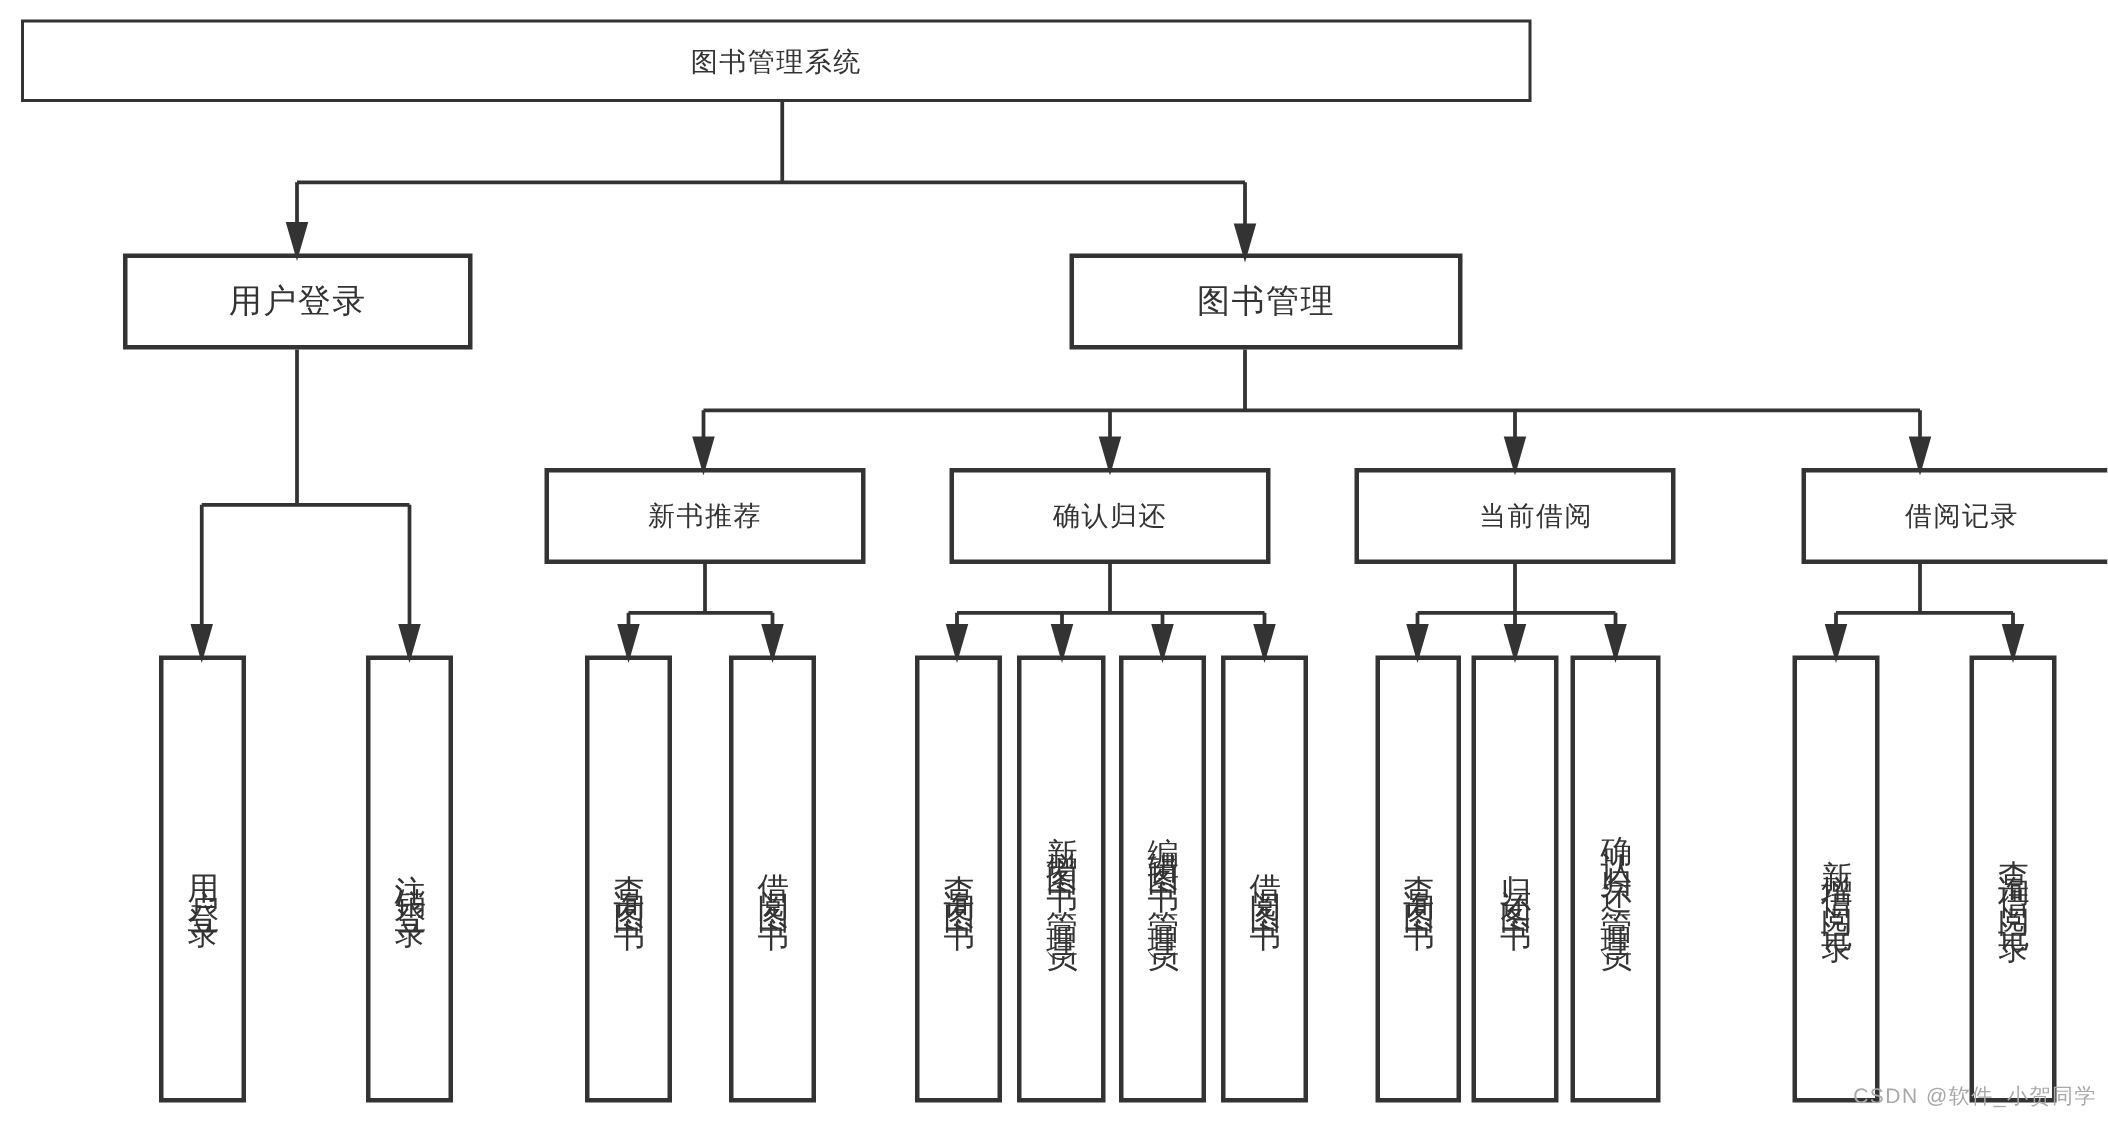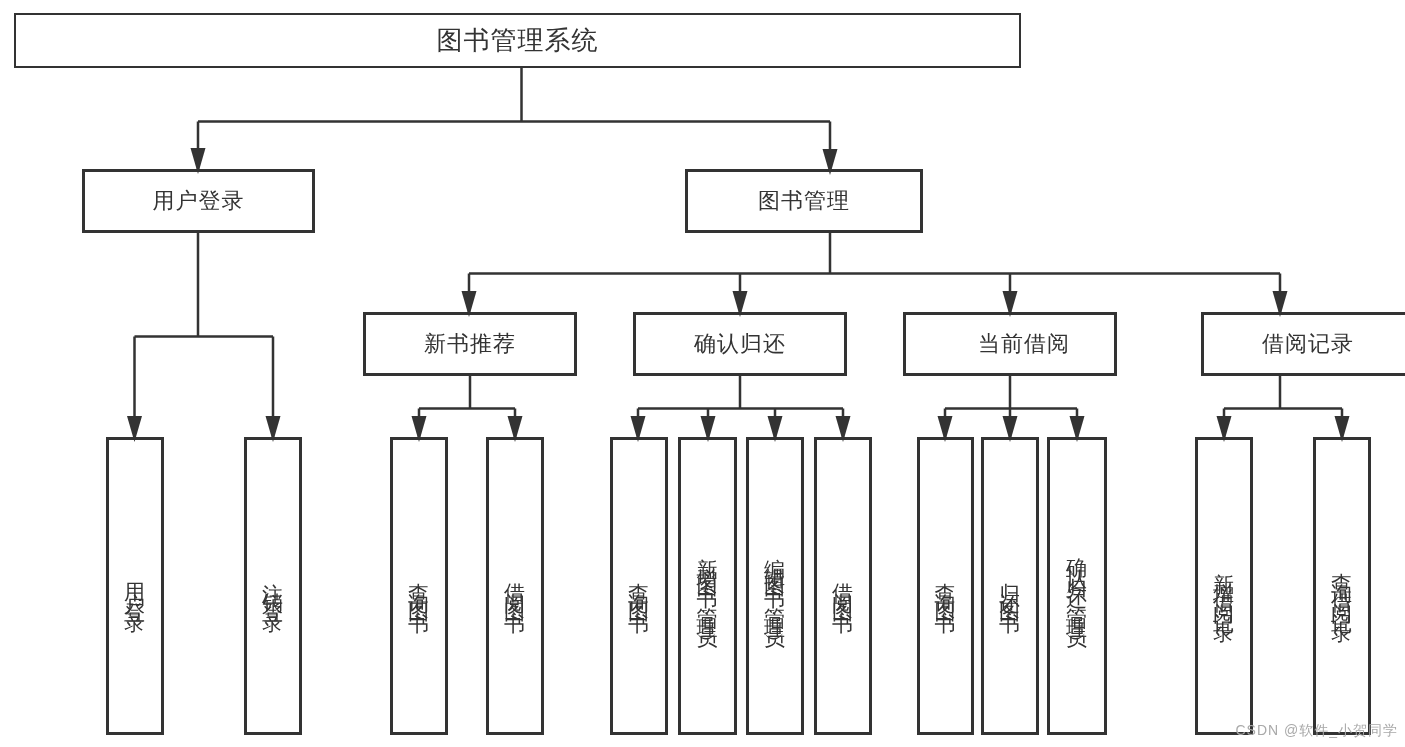--- a/index.html
+++ b/index.html
@@ -7,23 +7,23 @@
     position:relative; width:1405px; height:747px; background:var(--background,#fff);
     font-family:"Liberation Sans", sans-serif; overflow:hidden;
   }
   
   .box {
     position:absolute; box-sizing:border-box; background:#fff;
     border:3px solid var(--line,#333); color:var(--text,#333);
     display:flex; align-items:center; justify-content:center;
     z-index:1;
   }
-  .root { left:14px; top:13px; width:1007px; height:55px; border-width:2px; font-size:26px; letter-spacing:1px; }
+  .root { left:14px; top:13px; width:1007px; height:55px; border-width:2px; font-size:18px; letter-spacing:1px; }
   .l1   { top:169px; height:64px; font-size:22px; letter-spacing:1px; }
-  .l2   { top:312px; height:64px; width:214px; font-size:22px; letter-spacing:1px; }
+  .l2   { top:312px; height:64px; width:214px; font-size:18px; letter-spacing:1px; }
   .leaf { top:437px; height:298px; }
   .vtext {
     writing-mode:vertical-lr; text-orientation:mixed;
     font-size:21px; line-height:1; letter-spacing:10px; color:var(--text,#333);
   }
   
   svg.connectors { position:absolute; left:0; top:0; z-index:3; pointer-events:none; }
   svg .lines path { stroke:var(--line,#333); stroke-width:2.5; fill:none; }
   svg .arrows polygon { fill:var(--line,#333); }
   
@@ -38,21 +38,21 @@
 
 <div class="canvas">
 
   <div class="box root">
     <span>图书管理系统</span>
   </div>
 
   <div class="box l1" style="left:82px;width:233px;">
     <span>用户登录</span>
   </div>
-  <div class="box l1" style="left:685px;width:238px;">
+  <div class="box l1" style="left:713px;width:262px;">
     <span>图书管理</span>
   </div>
 
   <div class="box l2" style="left:363px;">
     <span>新书推荐</span>
   </div>
   <div class="box l2" style="left:633px;">
     <span>确认归还</span>
   </div>
   <div class="box l2" style="left:903px;padding-left:28px;">

